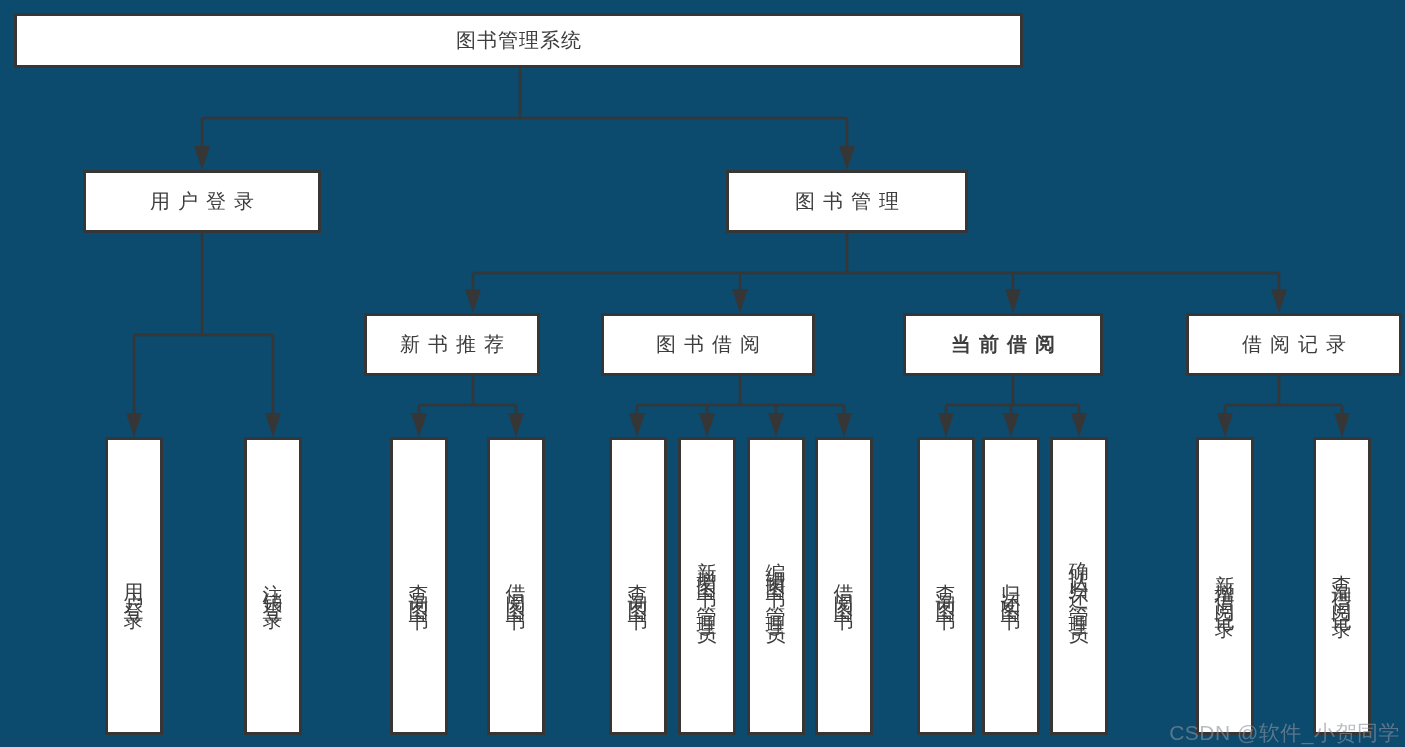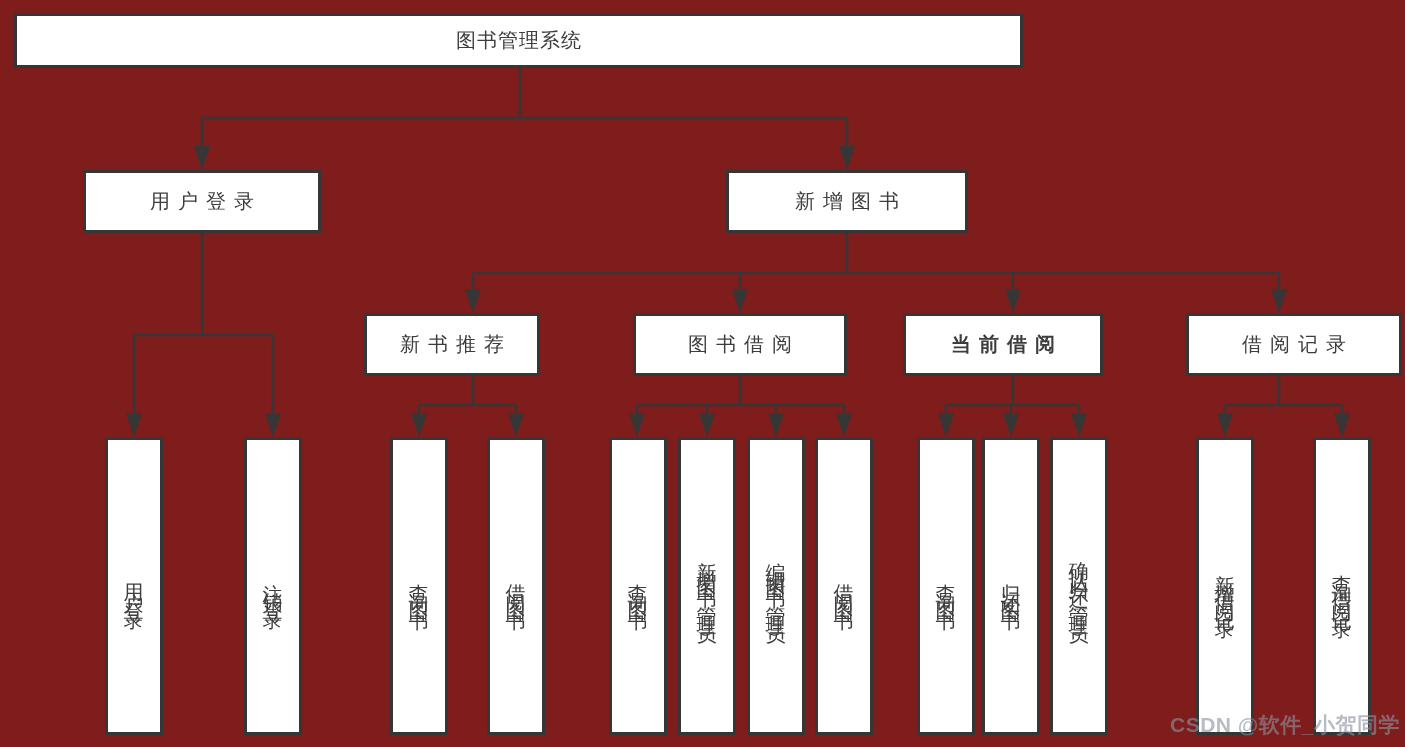--- a/index.html
+++ b/index.html
@@ -1,21 +1,21 @@
 <!DOCTYPE html>
 <html lang="zh"><head>
 <meta charset="utf-8">
 <title>diagram</title>
 <style>
   html, body { margin: 0; padding: 0; background: #ffffff; }
   #stage {
     position: relative;
     width: 1405px;
     height: 747px;
-    background: #7f1d1d;
+    background: #0c4a6e;
     font-family: "Liberation Sans", "DejaVu Sans", sans-serif;
     overflow: hidden;
   }
   #wires {
     position: absolute;
     left: 0; top: 0;
     width: 1405px; height: 747px;
     z-index: 1;
   }
   .node {
@@ -57,27 +57,26 @@
     text-orientation: mixed;
     color: #3d3d3d;
     font-size: 20px;
     letter-spacing: 9px;
     line-height: 1;
     white-space: nowrap;
   }
   #watermark {
     position: absolute;
     right: 5px;
-    bottom: 8px;
+    bottom: 0;
     font-size: 21px;
     color: rgba(139, 146, 158, 0.62);
     letter-spacing: 0.5px;
     z-index: 3;
     white-space: nowrap;
-    font-weight: bold;
   }
 </style>
 </head>
 <body>
 
 <div id="stage">
 
   <svg id="wires" viewBox="0 0 1405 747" xmlns="http://www.w3.org/2000/svg" aria-hidden="true">
     <g stroke="#363636" stroke-width="2.5" fill="none">
       <path d="M520 68 V118 M202 118 H847 M202 118 V150 M847 118 V150"></path>
@@ -112,27 +111,27 @@
   </svg>
 
   <div class="node root" style="left:14px; top:13px; width:1009px; height:55px;">
     <span class="h-label">图书管理系统</span>
   </div>
 
   <div class="node" style="left:83px; top:170px; width:238px; height:63px;">
     <span class="h-label">用户登录</span>
   </div>
   <div class="node" style="left:726px; top:170px; width:242px; height:63px;">
-    <span class="h-label">新增图书</span>
+    <span class="h-label">图书管理</span>
   </div>
 
   <div class="node" style="left:364px; top:313px; width:176px; height:63px;">
     <span class="h-label">新书推荐</span>
   </div>
-  <div class="node" style="left:633px; top:313px; width:214px; height:63px;">
+  <div class="node" style="left:601px; top:313px; width:214px; height:63px;">
     <span class="h-label">图书借阅</span>
   </div>
   <div class="node" style="left:903px; top:313px; width:200px; height:63px;font-weight:bold;">
     <span class="h-label">当前借阅</span>
   </div>
   <div class="node" style="left:1171px; top:313px; width:216px; height:63px;margin-left:15px;">
     <span class="h-label">借阅记录</span>
   </div>
 
   <div class="leaf" style="left:105px;">

